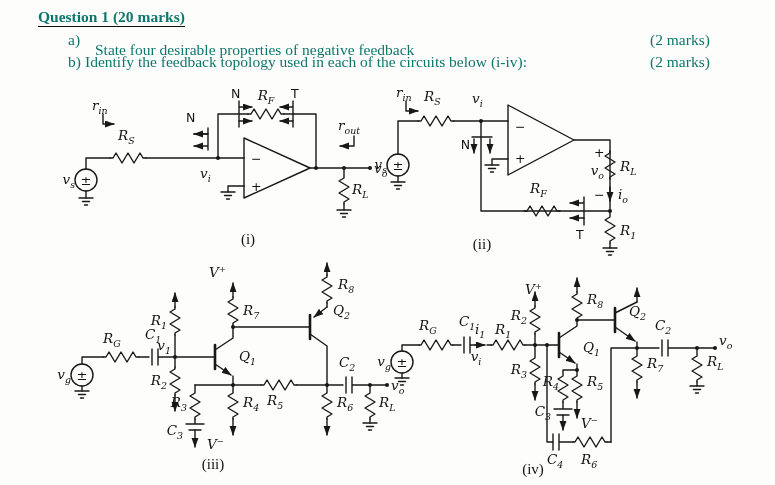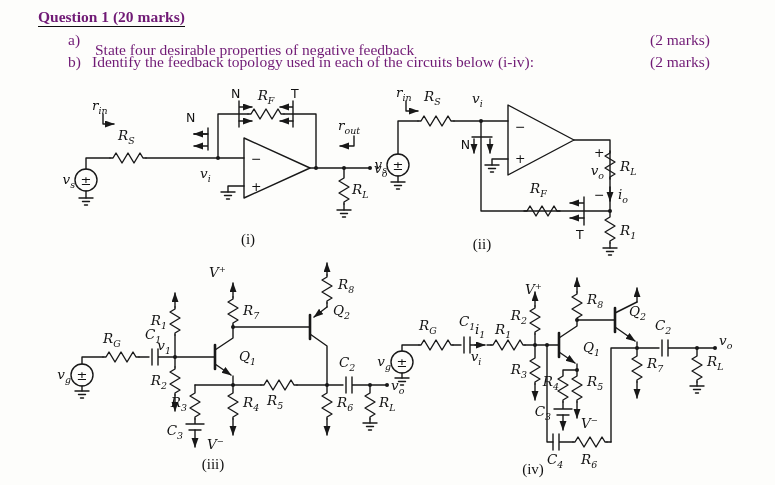--- a/index.html
+++ b/index.html
@@ -1,18 +1,18 @@
 <!DOCTYPE html>
 <html><head>
 <meta charset="utf-8">
 <style>
   html,body{margin:0;padding:0;}
   body{width:775px;height:485px;background:#fdfdfb;position:relative;overflow:hidden;
        font-family:"Liberation Serif",serif;color:#111;}
-  .hline{position:absolute;font:15.5px "Liberation Serif",serif;color:#701a75;white-space:nowrap;}
+  .hline{position:absolute;font:15.5px "Liberation Serif",serif;color:#0f766e;white-space:nowrap;}
   .title{font-weight:600;border-bottom:1.6px solid #0e0e0e;padding-bottom:1px;}
   svg{position:absolute;overflow:visible;}
   .w{stroke:#181818;stroke-width:1.4;fill:none;stroke-linecap:round;stroke-linejoin:round;}
   .bar{stroke:#181818;stroke-width:2.6;fill:none;stroke-linecap:round;}
   .dot{fill:#181818;stroke:none;}
   text{fill:#121212;}
   .it{font:italic 13.5px "DejaVu Serif",serif;}
   .up{font:12.5px "DejaVu Sans",sans-serif;}
   .pm{font:13px "DejaVu Sans",sans-serif;}
   .cap{font:15px "Liberation Serif",serif;}
@@ -22,21 +22,21 @@
 </head>
 <body>
 
 <div class="hline" style="left:38px;top:8px;">
   <span class="title">Question 1  (20 marks)</span>
 </div>
 <div class="hline" style="left:68px;top:31px;">a)</div>
 <div class="hline" style="left:95px;top:41px;">State four desirable properties of negative feedback</div>
 <div class="hline" style="left:650px;top:31px;">(2 marks)</div>
 <div class="hline" style="left:68px;top:53px;">b)</div>
-<div class="hline" style="left:92px;top:53px;">Identify the feedback topology used in each of the circuits below (i-iv):</div>
+<div class="hline" style="left:85px;top:53px;">Identify the feedback topology used in each of the circuits below (i-iv):</div>
 <div class="hline" style="left:650px;top:53px;">(2 marks)</div>
 
 <svg style="left:48px;top:88px;" width="340" height="172" viewBox="0 0 340 172">
   <defs>
     <marker id="a1" markerWidth="8" markerHeight="6" refX="6.5" refY="2.5" orient="auto">
       <path d="M0,0 L7,2.5 L0,5 Z" fill="#181818"></path>
     </marker>
   </defs>
   <g>
 

